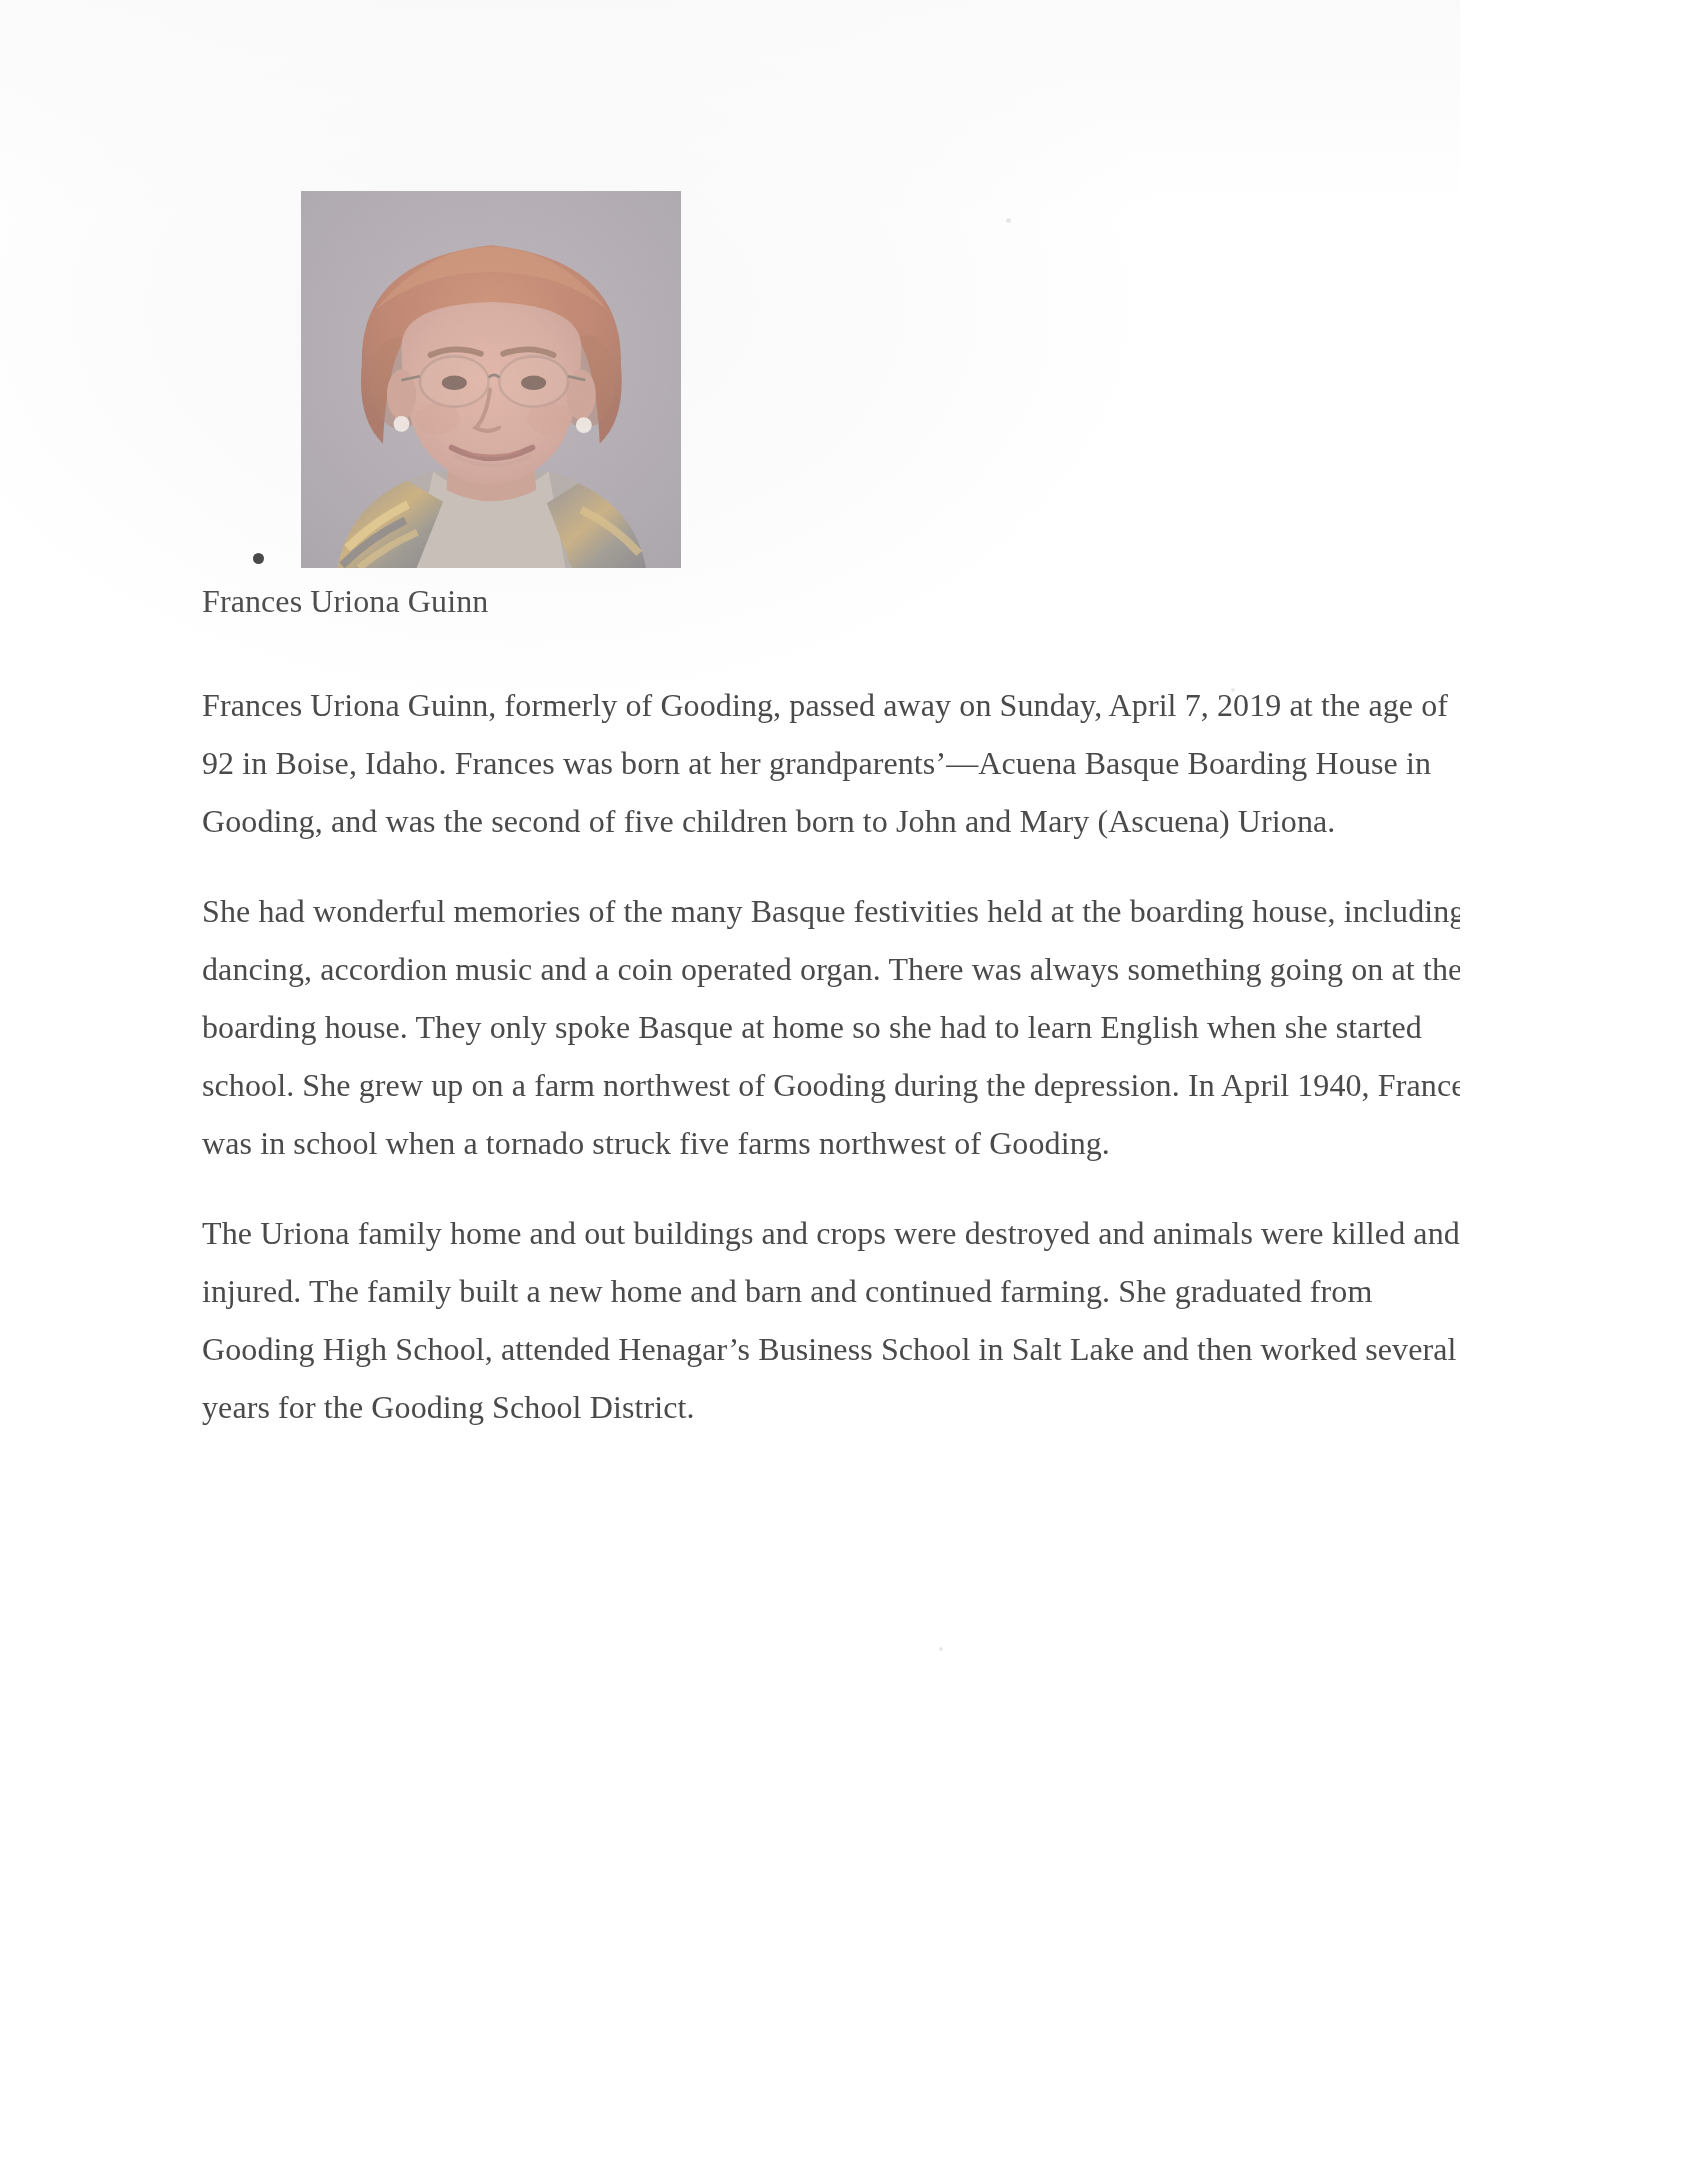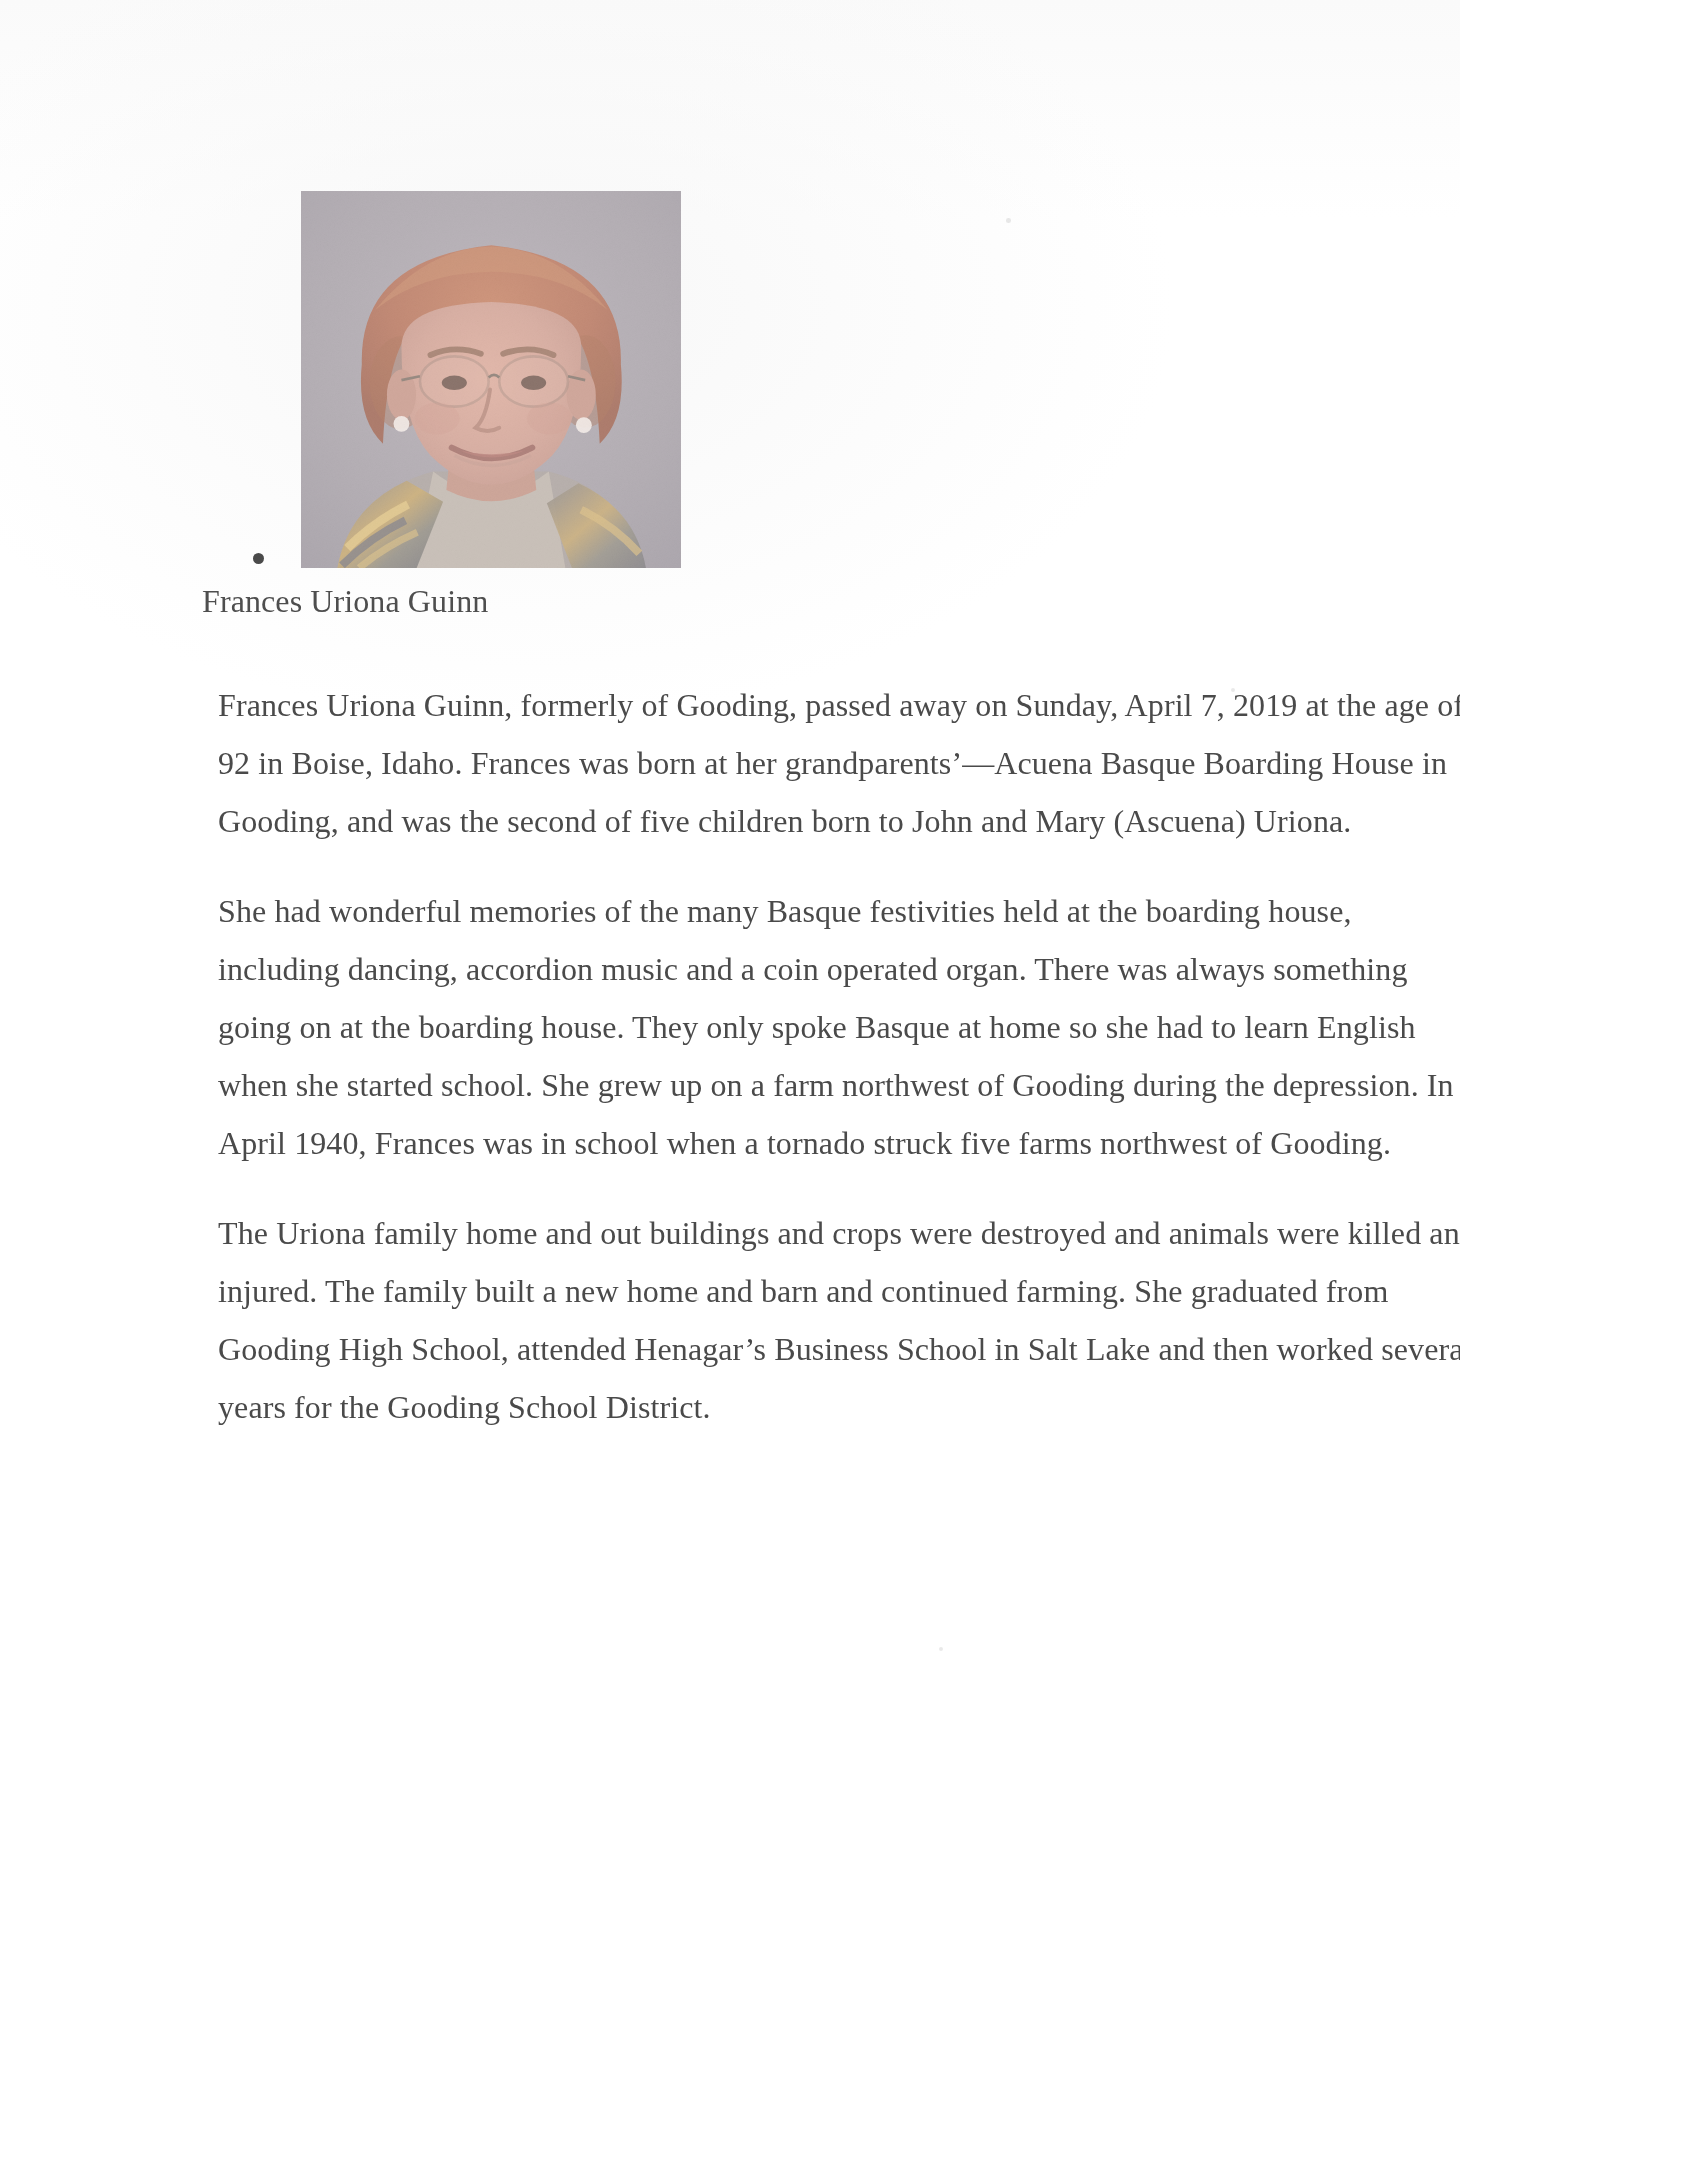--- a/index.html
+++ b/index.html
@@ -87,21 +87,21 @@
     position: absolute;
     left: 202px;
     top: 676px;
     width: 1277px;
     color: #4a4a4a;
     font-size: 32px;
     line-height: 58px;
     letter-spacing: 0.1px;
   }
   .body-copy p {
-    margin: 0 0 32px 16px;
+    margin: 0 0 32px 0;
   }
   .body-copy p:last-child {
     margin-bottom: 0;
   }
 </style>
 </head>
 <body>
 
 <div class="page">
 

